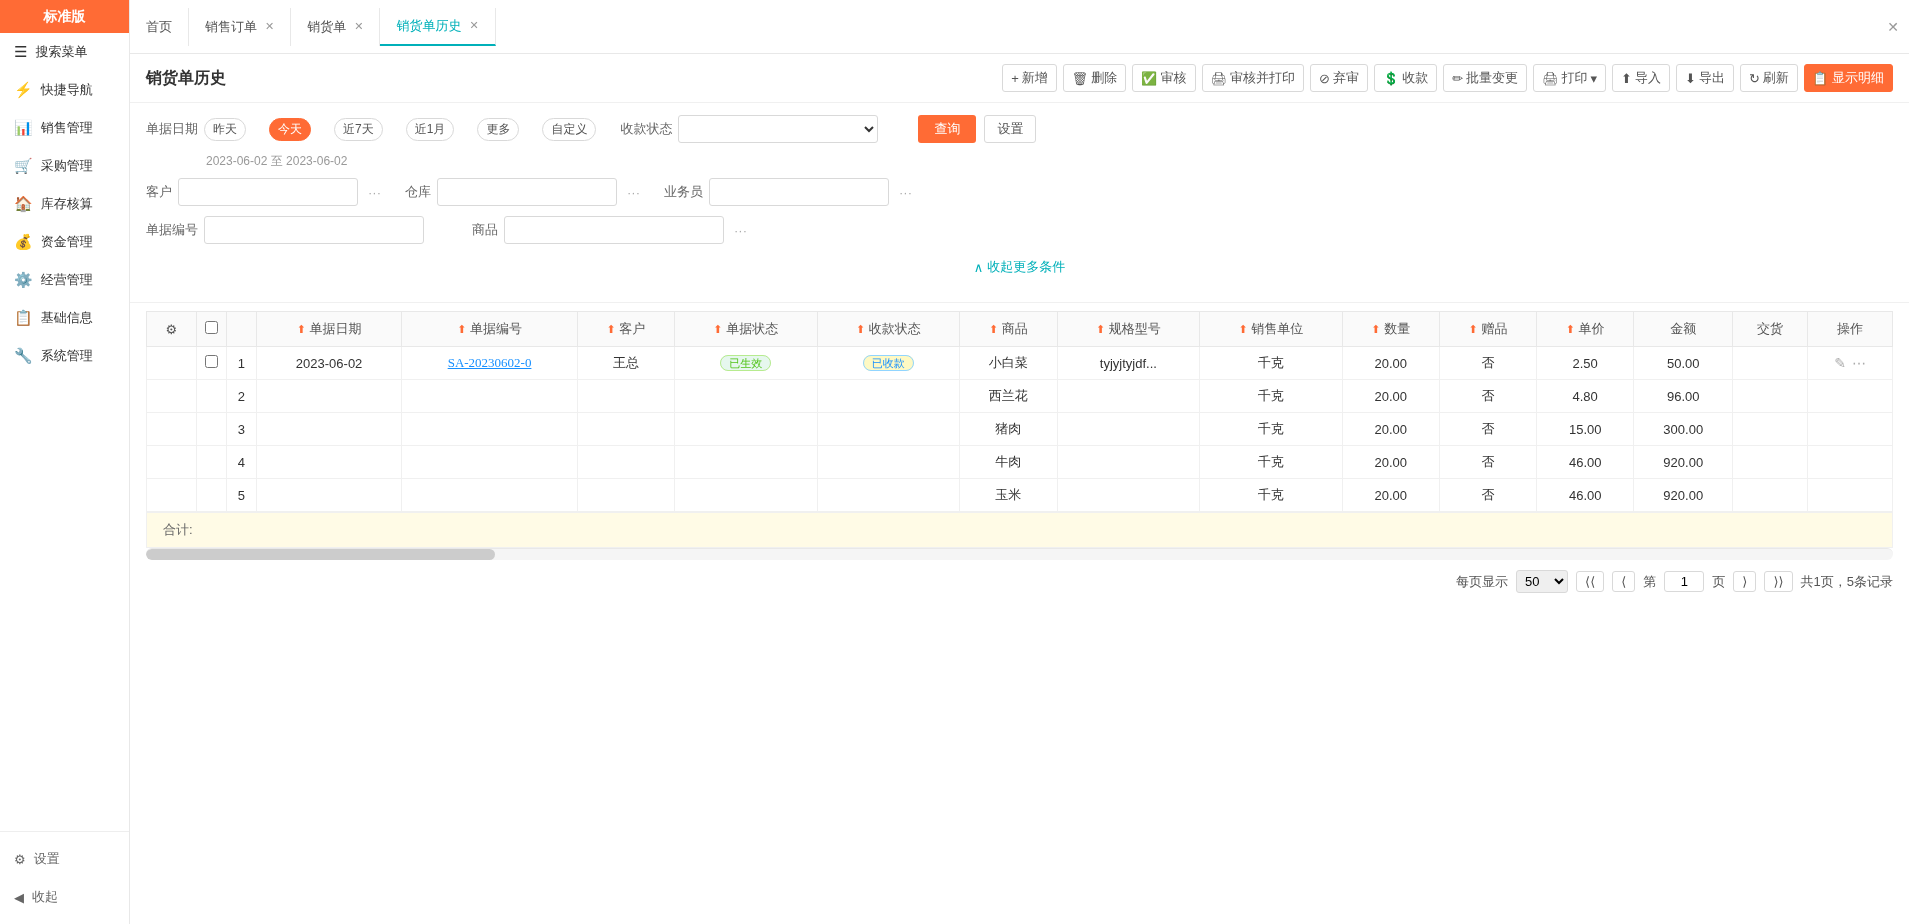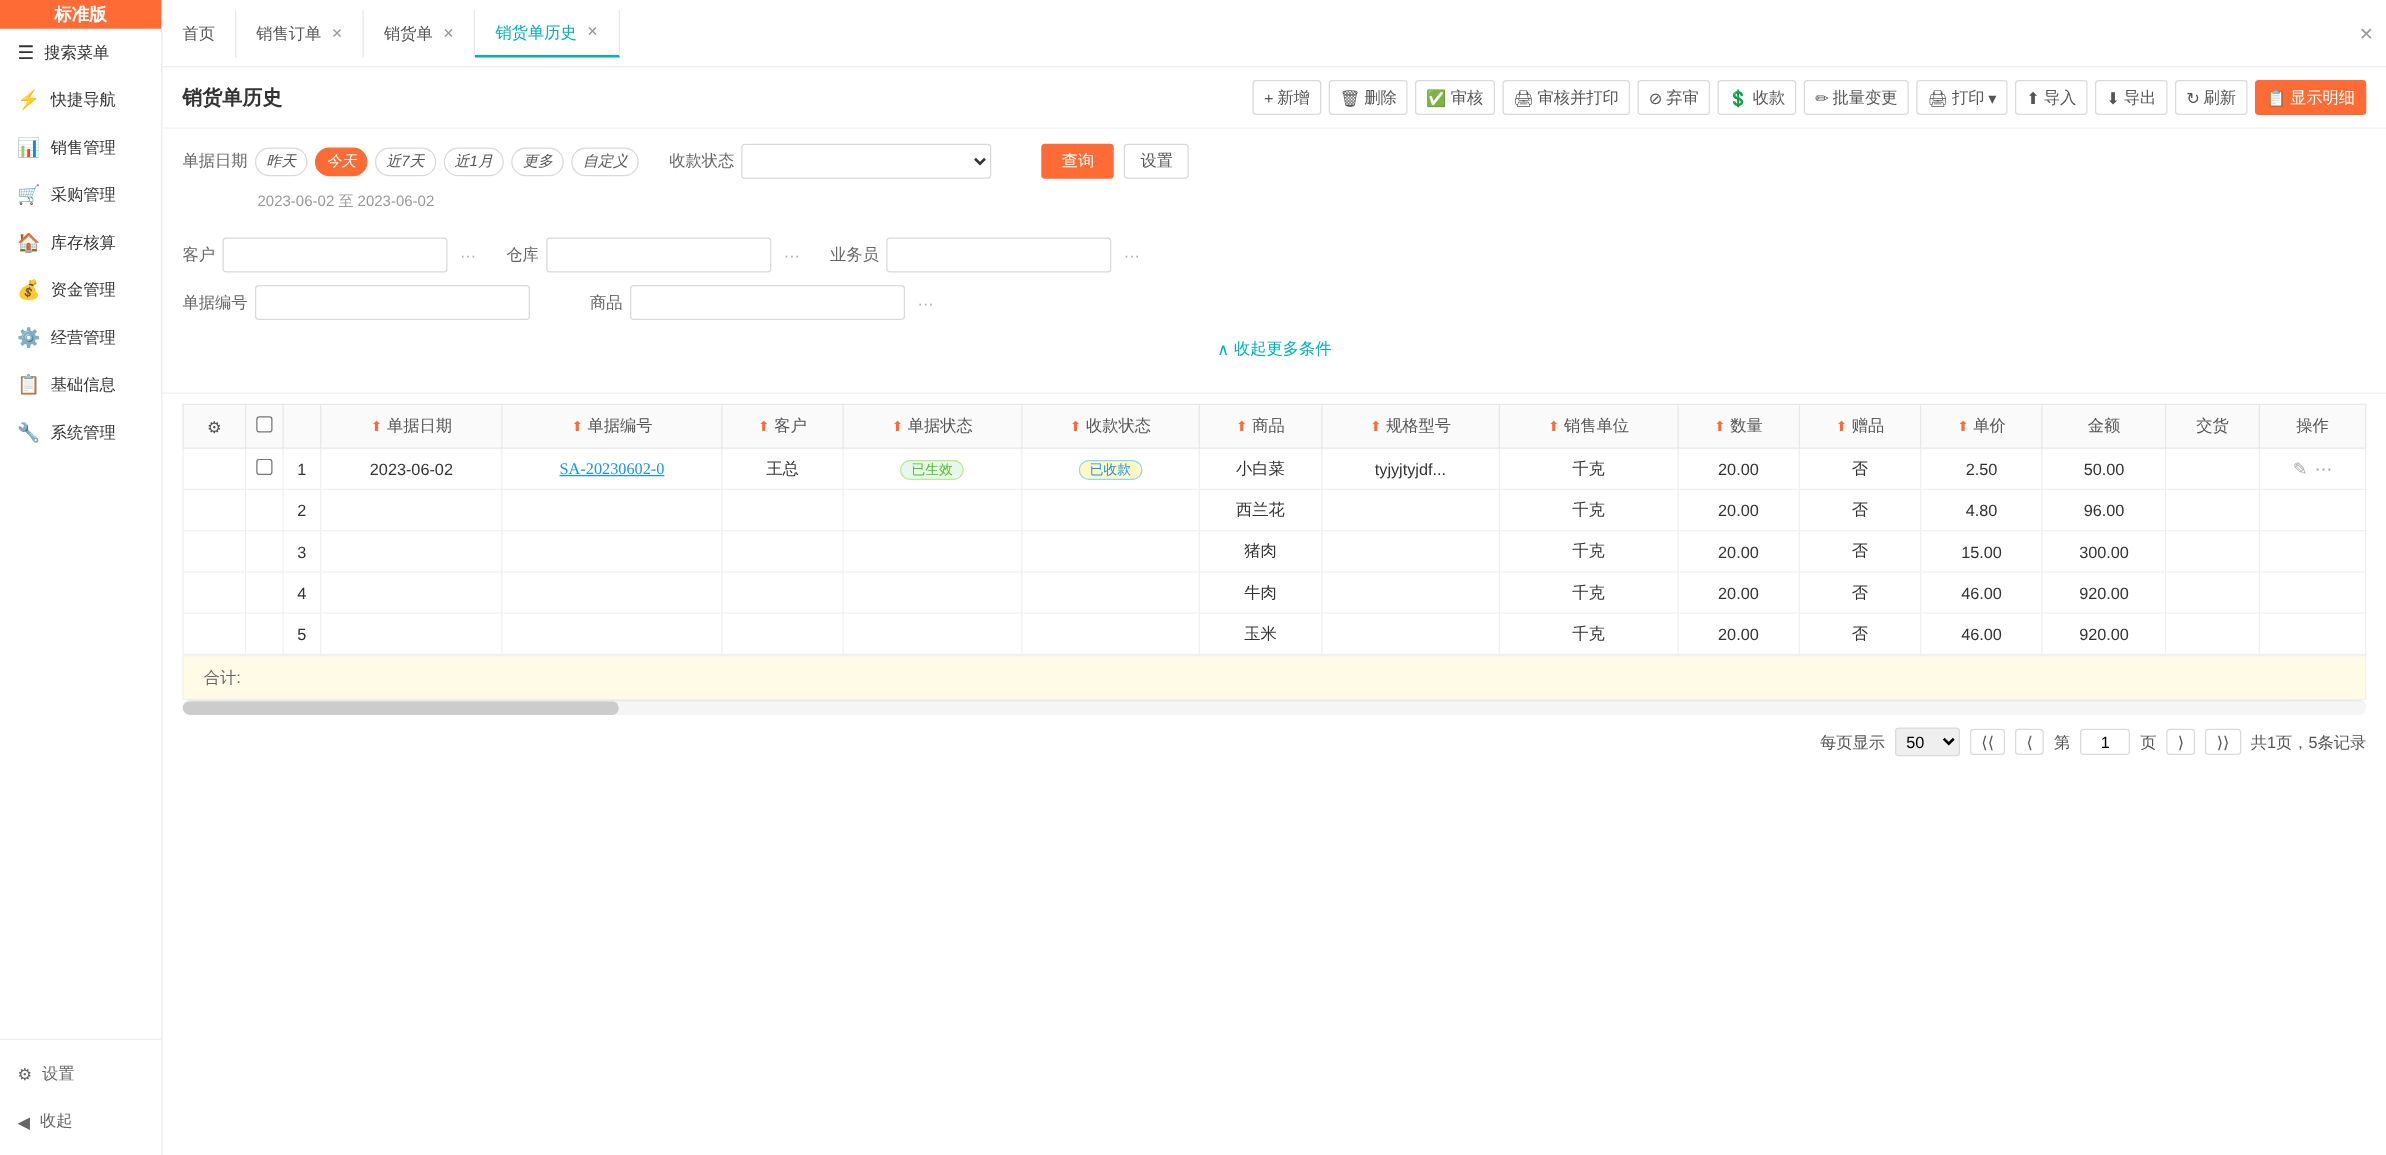--- a/index.html
+++ b/index.html
@@ -9,21 +9,21 @@
     .sidebar {
       width: 130px;
       background: #fff;
       border-right: 1px solid #e8e8e8;
       display: flex;
       flex-direction: column;
       height: 100%;
       flex-shrink: 0;
     }
     .sidebar-logo {
-      height: 23px;
+      height: 33px;
       background: #ff6b35;
       display: flex;
       align-items: center;
       justify-content: center;
       color: #fff;
       font-size: 14px;
       font-weight: bold;
     }
     .sidebar-item {
       display: flex;
@@ -177,23 +177,22 @@
       height: 28px;
       outline: none;
       color: #333;
       background: #fff;
       cursor: pointer;
     }
     .filter-dots { color: #aaa; cursor: pointer; margin-left: 4px; }
     .date-row {
       display: flex;
       align-items: flex-end;
-      gap: 6px;
+      gap: 23px;
       flex-wrap: wrap;
-      font-style: italic;
     }
     .date-tag {
       padding: 2px 8px;
       border: 1px solid #d9d9d9;
       border-radius: 12px;
       cursor: pointer;
       color: #555;
       font-size: 12px;
     }
     .date-tag.active { background: #ff6b35; border-color: #ff6b35; color: #fff; }
@@ -498,21 +497,21 @@
         <div class="filter-item">
           <span class="filter-label">收款状态</span>
           <select class="filter-select"></select>
         </div>
         <div class="filter-actions">
           <button class="btn-query">查询</button>
           <button class="btn-settings">设置</button>
         </div>
       </div>
 
-      <div class="filter-row" style="margin-left:60px; margin-bottom:20px;">
+      <div class="filter-row" style="margin-left:60px; margin-bottom:8px;">
         <span class="date-range">2023-06-02 至 2023-06-02</span>
       </div>
 
       <div class="filter-row">
         <div class="filter-item">
           <span class="filter-label">客户</span>
           <input class="filter-input" type="text" style="">
           <span class="filter-dots">···</span>
         </div>
         <div class="filter-item">

